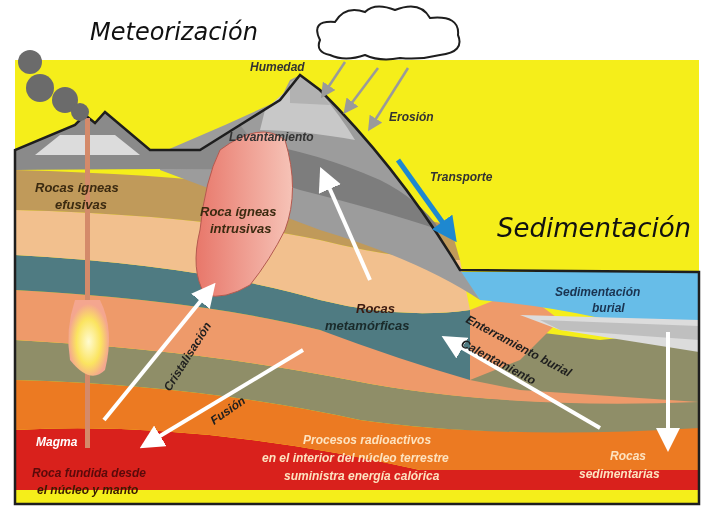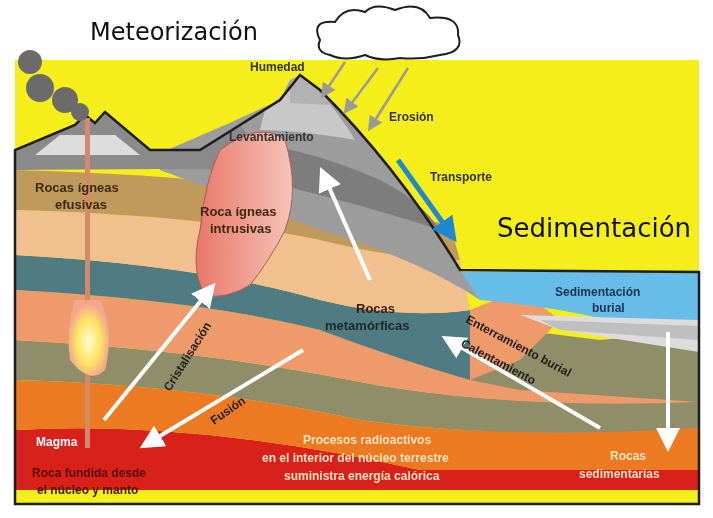--- a/index.html
+++ b/index.html
@@ -1,16 +1,16 @@
 <!DOCTYPE html>
 <html><head>
 <meta charset="utf-8">
 <style>
   html,body{margin:0;padding:0;background:#ffffff;}
-  #stage{position:relative;width:713px;height:518px;overflow:hidden;background:#fff;font-family:"Liberation Sans",sans-serif;}
+  #stage{position:relative;width:713px;height:518px;overflow:hidden;background:#fff;font-family:"Liberation Sans",sans-serif;font-style:italic;}
   svg{position:absolute;left:0;top:0;}
   .lbl{font-family:"Liberation Sans",sans-serif;font-weight:bold;}
   .big{font-family:"DejaVu Sans",sans-serif;font-weight:normal;}
 </style>
 </head>
 <body>
 
 <div id="stage">
 <svg width="713" height="518" viewBox="0 0 713 518">
   <defs>

